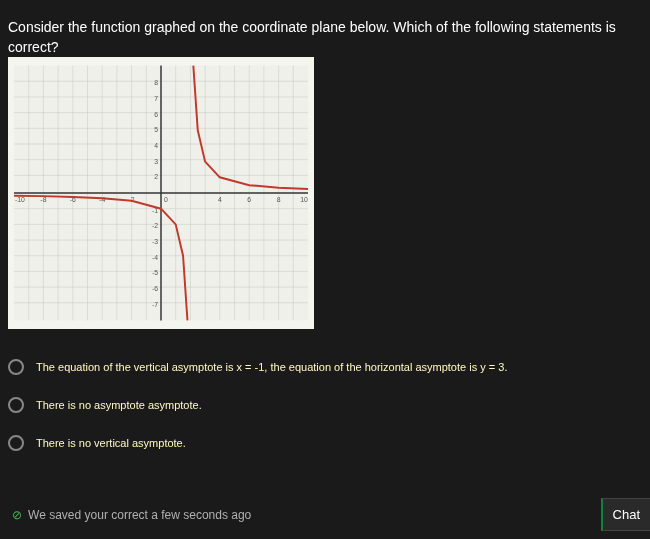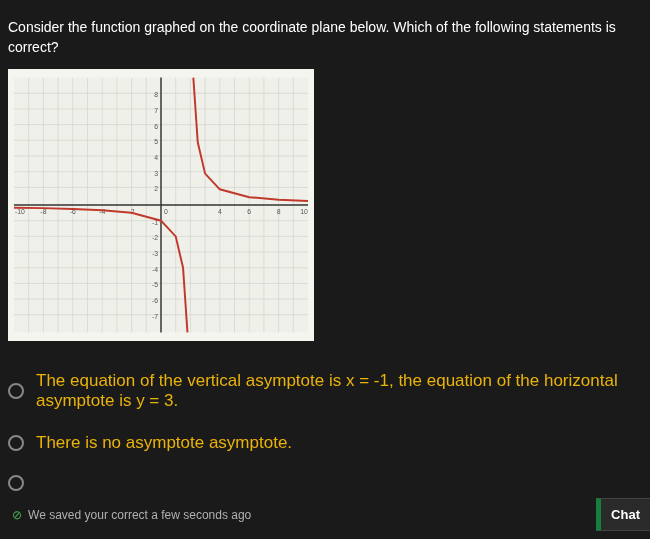--- a/index.html
+++ b/index.html
@@ -11,21 +11,20 @@
       color: #e0e0e0;
       position: relative;
       overflow: hidden;
     }
     .question-area {
       padding: 18px 12px 8px 8px;
     }
     .question-text {
       font-size: 14px;
       color: #ffffff;
-      margin-bottom: 12px;
       line-height: 1.4;
     }
     .graph-container {
       width: 306px;
       height: 272px;
       background: #f5f5f0;
       padding: 6px;
       margin-bottom: 30px;
     }
     .graph {
@@ -43,22 +42,22 @@
     }
     .radio {
       width: 16px;
       height: 16px;
       border: 2px solid #888;
       border-radius: 50%;
       margin-right: 12px;
       flex-shrink: 0;
     }
     .option-text {
-      font-size: 17px;
-      color: #eab308;
+      font-size: 11px;
+      color: #fef9c3;
     }
     .footer {
       position: absolute;
       bottom: 8px;
       left: 0;
       right: 0;
       display: flex;
       justify-content: space-between;
       align-items: center;
       padding: 0 0 0 12px;
@@ -71,25 +70,24 @@
     }
     .check-icon {
       color: #4caf50;
       margin-right: 6px;
       font-size: 12px;
     }
     .chat-btn {
       background: #2a2a2a;
       color: #fff;
       border: 1px solid #444;
-      border-left: 5px solid #15803d;
+      border-left: 2px solid #15803d;
       padding: 8px 10px;
       font-size: 13px;
       border-right: none;
-      font-weight: bold;
     }
   </style>
 </head>
 <body>
 
 <div class="question-area">
   <div class="question-text">Consider the function graphed on the coordinate plane below. Which of the following statements is correct?</div>
 
   <div class="graph-container">
     <svg class="graph" viewBox="0 0 300 260">
@@ -173,20 +171,21 @@
     <div class="option">
       <div class="radio"></div>
       <div class="option-text">The equation of the vertical asymptote is x = -1, the equation of the horizontal asymptote is y = 3.</div>
     </div>
     <div class="option">
       <div class="radio"></div>
       <div class="option-text">There is no asymptote asymptote.</div>
     </div>
     <div class="option">
       <div class="radio"></div>
+      <div class="option-text">There is no vertical asymptote.</div>
     </div>
   </div>
 </div>
 
 <div class="footer">
   <div class="save-status">
     <span class="check-icon">⊘</span>
     <span>We saved your correct a few seconds ago</span>
   </div>
   <button class="chat-btn">Chat</button>

